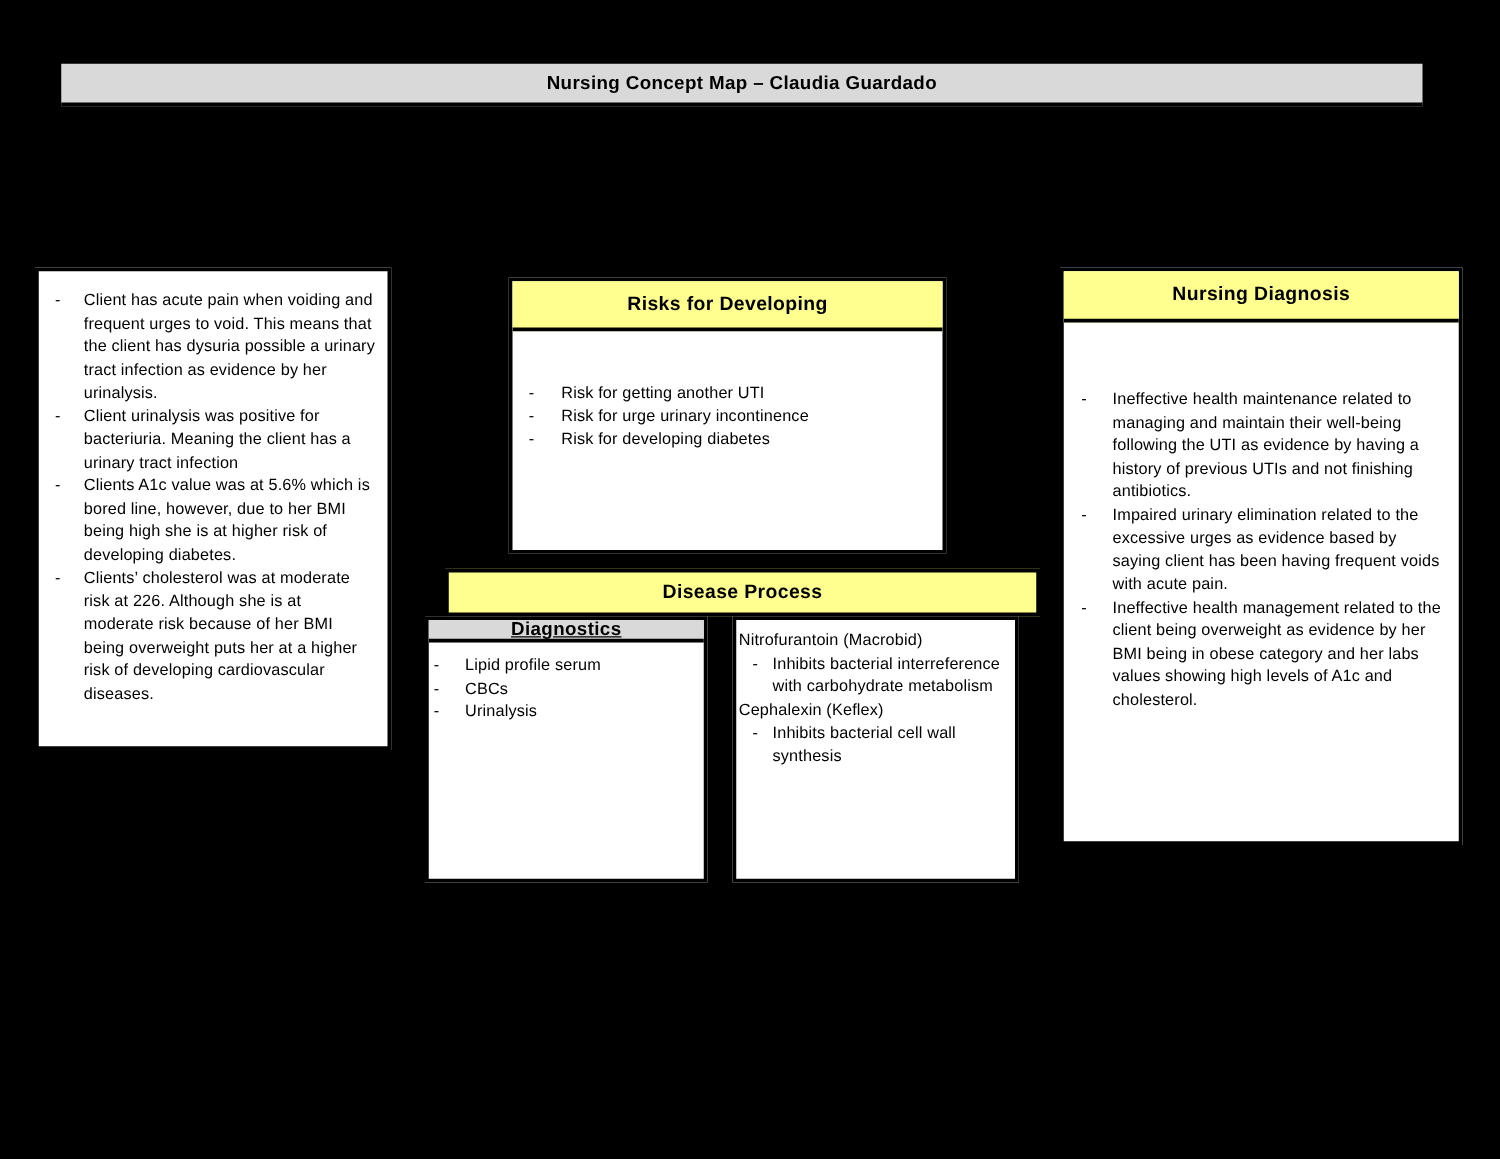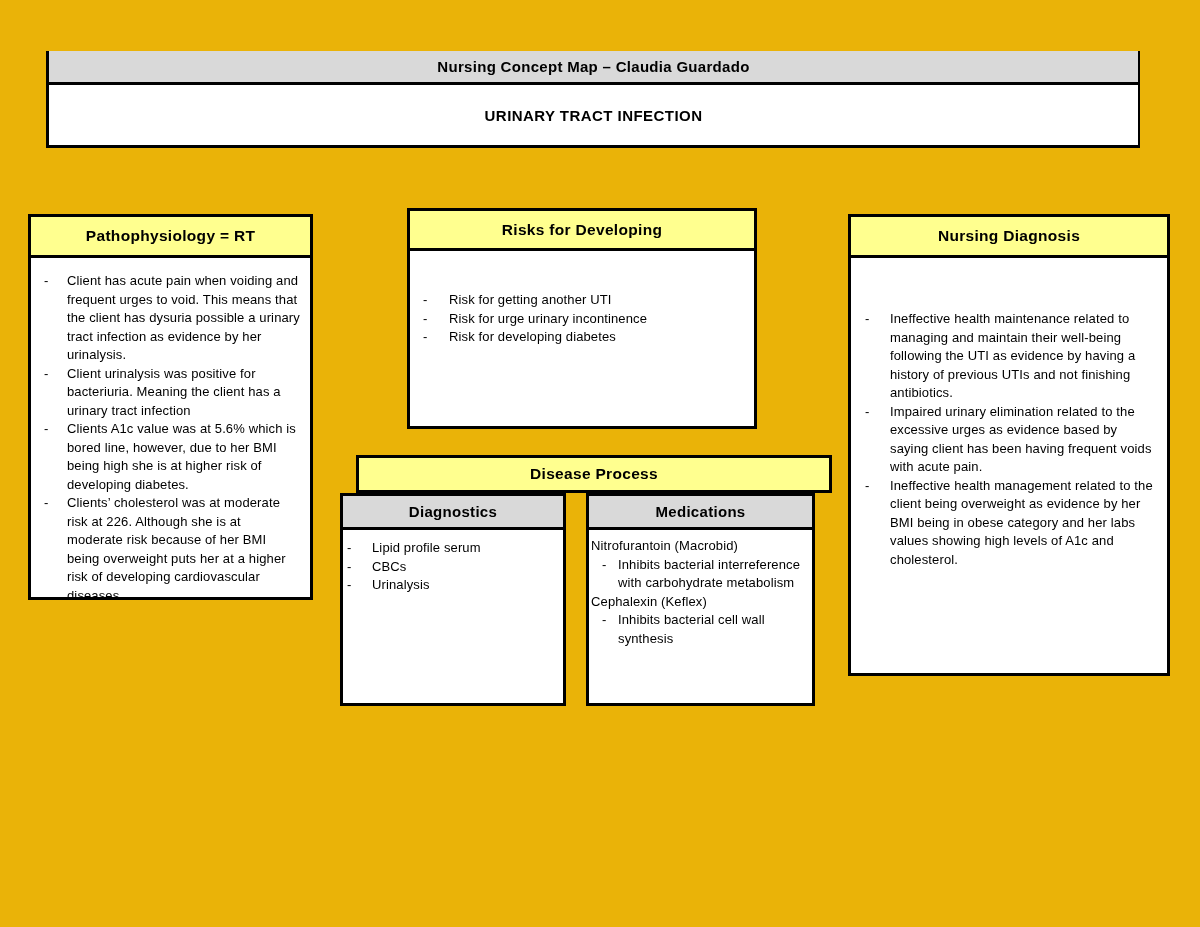--- a/index.html
+++ b/index.html
@@ -11,21 +11,21 @@
   html, body { background: #ffffff; }
   body {
     font-family: "Liberation Sans", "DejaVu Sans", sans-serif;
     color: #000;
     -webkit-font-smoothing: antialiased;
   }
   .page {
     position: relative;
     width: 1200px;
     height: 927px;
-    background: #eab308;
+    background: #000000;
     overflow: hidden;
     padding-left: 16px;
   }
 
   
   .doc-header {
     position: absolute;
     left: 46px; top: 51px;
     width: 1094px;
     border-left: 3px solid var(--border);
@@ -75,40 +75,40 @@
   .dash { flex: none; text-align: left; }
   .li-text { flex: 1 1 auto; }
 
   
   .patho { left: 28px; top: 214px; width: 285px; height: 386px; }
   .patho .box-title { height: 41px; }
   .patho .box-body  { padding: 14px 10px 0 13px; }
   .patho .dash { width: 23px; }
 
   
-  .risks { left: 407px; top: 208px; width: 350px; height: 221px; }
+  .risks { left: 407px; top: 222px; width: 350px; height: 221px; }
   .risks .box-title { height: 40px; }
   .risks .box-body  { padding: 40px 8px 0 13px; }
   .risks .dash { width: 26px; }
 
   
   .dp-title {
     position: absolute;
     left: 340px; top: 455px;
     width: 476px; height: 38px;
     border: 3px solid var(--border);
     border-bottom-width: 3px;
     background: var(--yellow);
     display: flex; align-items: center; justify-content: center;
     font-weight: bold; font-size: 15.5px; letter-spacing: 0.02em; margin-left: 16px;
   }
   .dp-col { position: absolute; border: 3px solid var(--border); background: #fff; }
   .diagnostics { left: 340px; top: 493px; width: 226px; height: 213px; }
   .medications { left: 586px; top: 493px; width: 229px; height: 213px; }
-  .dp-col .box-title { height: 34px; border-bottom-width: 3px; }
+  .dp-col .box-title { height: 18px; border-bottom-width: 3px; text-decoration: underline; }
   .diagnostics .box-body { padding: 9px 6px 0 4px; }
   .diagnostics .dash { width: 25px; }
   .medications .box-body { padding: 7px 3px 0 2px; }
   .med-name { font-size: 13px; line-height: 18.5px; }
   .medications .li .dash { margin-left: 11px; width: 16px; }
 
   
   .nursing { left: 848px; top: 214px; width: 322px; height: 462px; }
   .nursing .box-title { height: 41px; }
   .nursing .box-body  { padding: 52px 8px 0 14px; }
@@ -116,27 +116,23 @@
 </style>
 </head>
 <body>
 
 <div class="page">
 
   <div class="doc-header">
     <div class="title-bar">
       <span>Nursing Concept Map – Claudia Guardado</span>
     </div>
-    <div class="subtitle-bar">
-      <span>URINARY TRACT INFECTION</span>
-    </div>
   </div>
 
   <section class="box patho">
-    <div class="box-title yellow">Pathophysiology = RT</div>
     <div class="box-body">
       <div class="li">
         <span class="dash">-</span>
         <span class="li-text">Client has acute pain when voiding and frequent urges to void. This means that the client has dysuria possible a urinary tract infection as evidence by her urinalysis.</span>
       </div>
       <div class="li">
         <span class="dash">-</span>
         <span class="li-text">Client urinalysis was positive for bacteriuria. Meaning the client has a urinary tract infection</span>
       </div>
       <div class="li">
@@ -182,21 +178,20 @@
         <span class="li-text">CBCs</span>
       </div>
       <div class="li">
         <span class="dash">-</span>
         <span class="li-text">Urinalysis</span>
       </div>
     </div>
   </section>
 
   <section class="dp-col medications">
-    <div class="box-title gray">Medications</div>
     <div class="box-body">
       <div class="med-name">Nitrofurantoin (Macrobid)</div>
       <div class="li">
         <span class="dash">-</span>
         <span class="li-text">Inhibits bacterial interreference with carbohydrate metabolism</span>
       </div>
       <div class="med-name">Cephalexin (Keflex)</div>
       <div class="li">
         <span class="dash">-</span>
         <span class="li-text">Inhibits bacterial cell wall synthesis</span>

